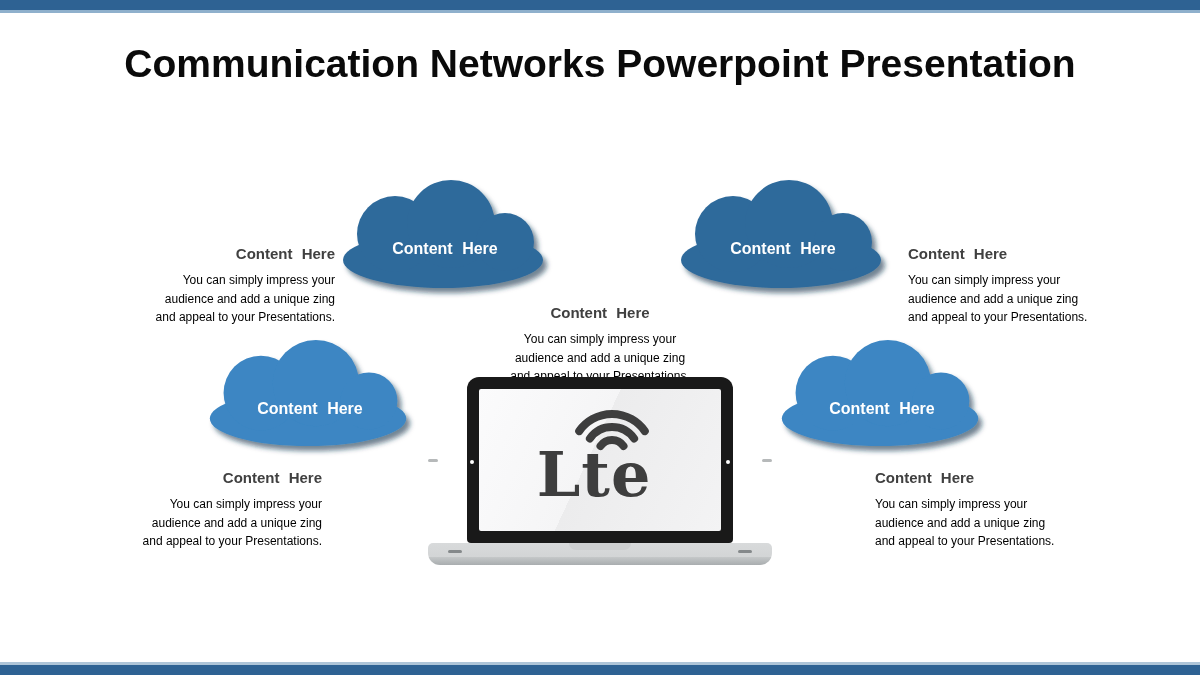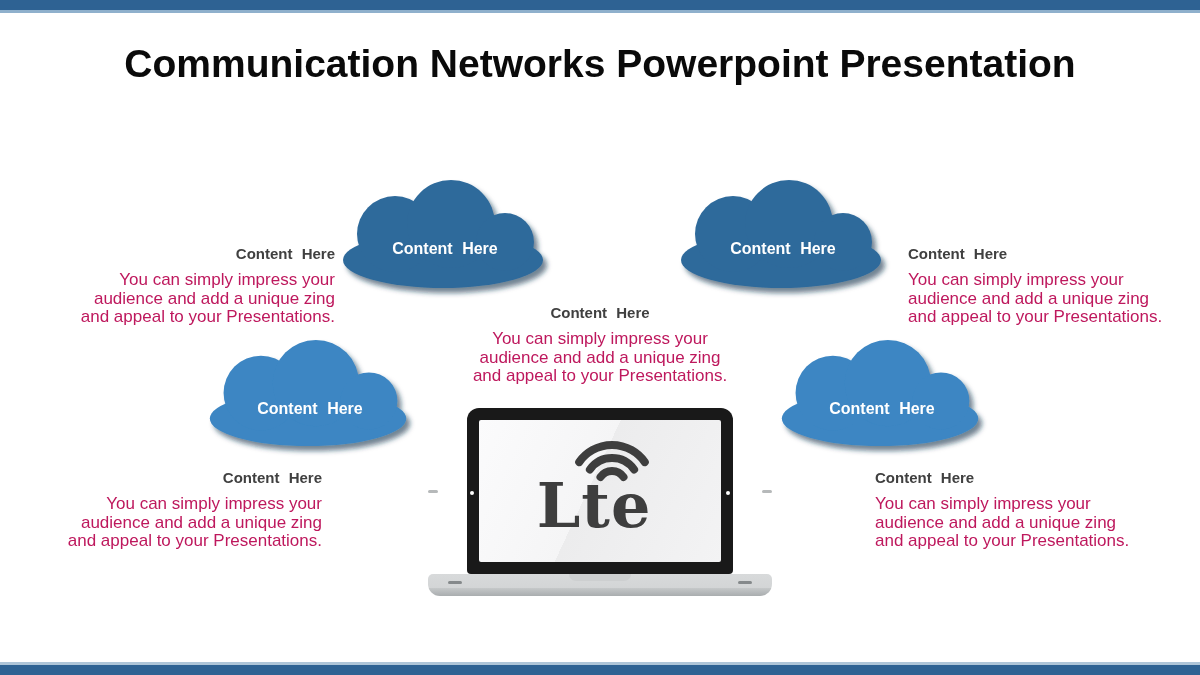--- a/index.html
+++ b/index.html
@@ -28,27 +28,27 @@
   }
   .cloud-top .cloud-label{top:62px;}
   .cloud-bottom .cloud-label{top:62px;}
 
   
   .tblock{position:absolute;}
   .tblock .heading{
     font-size:15px;font-weight:700;color:#404040;word-spacing:5px;
     margin:0 0 9px 0;
   }
-  .tblock .bodytext{font-size:17px;color:#be185d;line-height:18.5px;}
+  .tblock .bodytext{font-size:12px;color:#000000;line-height:18.5px;}
   .align-right{text-align:right;}
   .align-left{text-align:left;}
   .align-center{text-align:center;}
 
   
-  .laptop{position:absolute;left:428px;top:407px;width:344px;height:190px;}
+  .laptop{position:absolute;left:428px;top:376px;width:344px;height:190px;}
   .bezel{
     position:absolute;left:39px;top:1px;width:266px;height:166px;
     background:#191919;border-radius:12px 12px 4px 4px;
   }
   .screen{
     position:absolute;left:12px;top:12px;right:12px;bottom:12px;
     background:linear-gradient(115deg,#fbfbfc 0%,#f5f5f6 46%,#ececed 46%,#f3f3f4 100%);
     border-radius:2px;overflow:hidden;
   }
   .hinge-dot{position:absolute;width:4px;height:4px;border-radius:50%;background:#ffffff;top:83px;}

